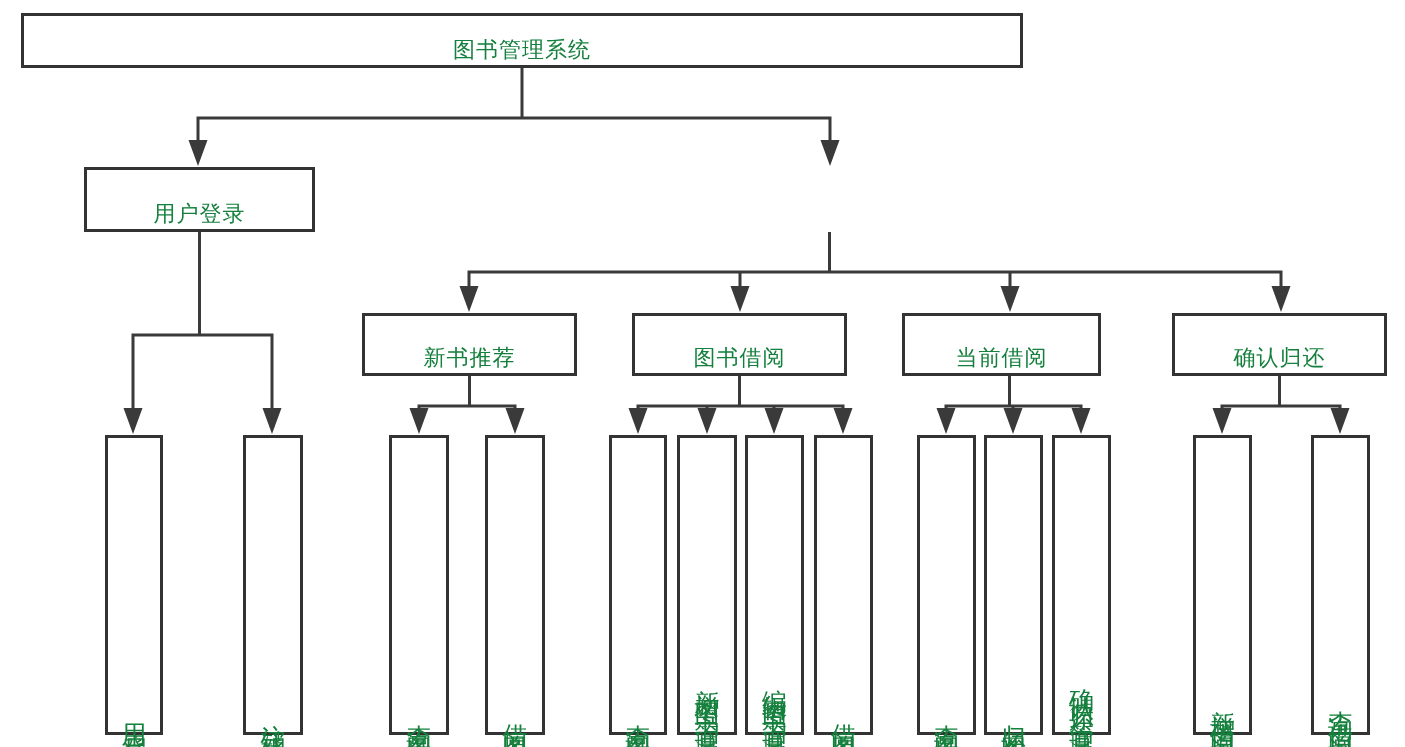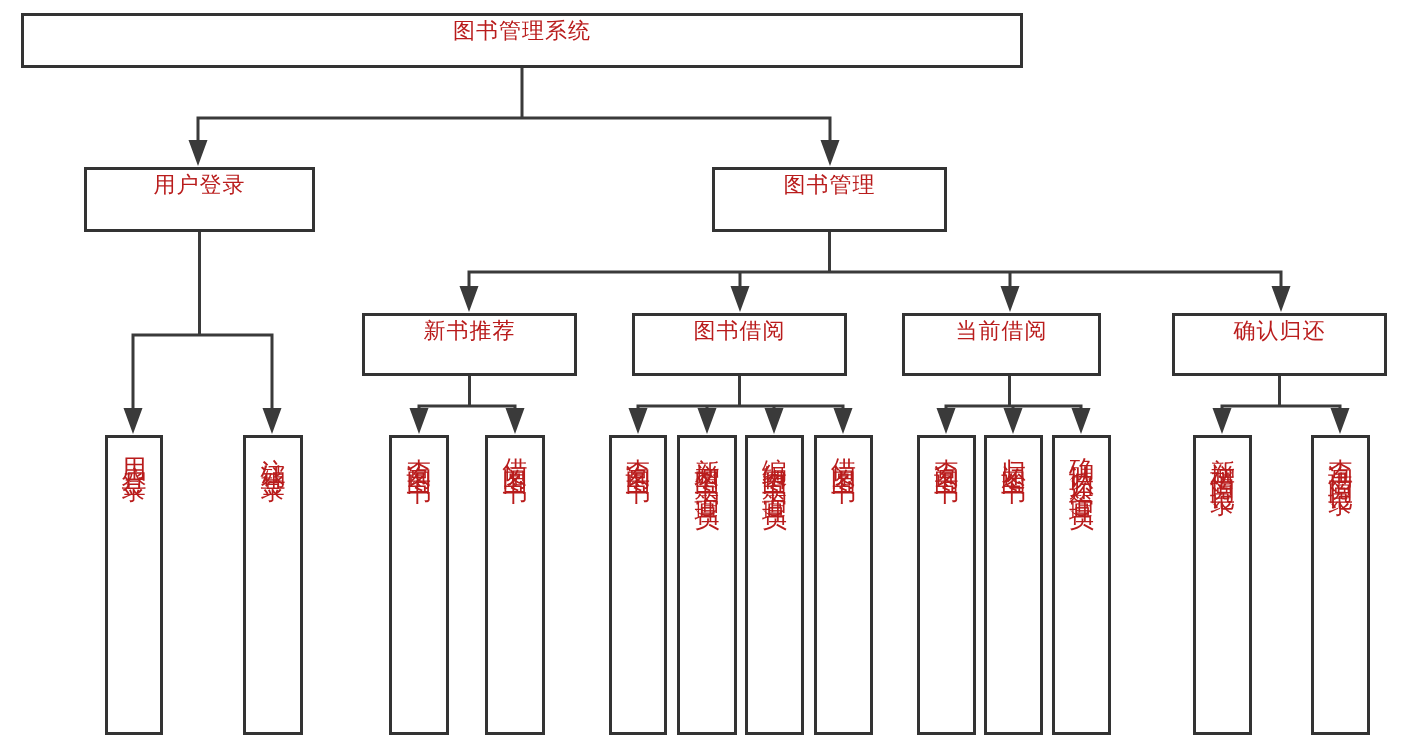--- a/index.html
+++ b/index.html
@@ -23,23 +23,23 @@
     height: 747px;
   }
   .ln { fill: none; stroke: #3a3a3a; stroke-width: 3; }
   .ar { fill: #3a3a3a; stroke: none; }
   .node {
     position: absolute;
     box-sizing: border-box;
     background: #ffffff;
     border: 3px solid #333333;
     display: flex;
-    align-items: flex-start;
+    align-items: flex-end;
     justify-content: center;
-    color: #b91c1c;
+    color: #15803d;
   }
   .hlabel {
     font-size: 22px;
     letter-spacing: 1px;
     white-space: nowrap;
   }
   .vtext {
     writing-mode: vertical-rl;
     text-orientation: mixed;
     font-size: 25px;
@@ -93,23 +93,20 @@
     </g>
   </svg>
 
   <div class="node" style="left:21px; top:13px; width:1002px; height:55px;">
     <span class="hlabel">图书管理系统</span>
   </div>
 
   <div class="node" style="left:84px; top:167px; width:231px; height:65px;">
     <span class="hlabel">用户登录</span>
   </div>
-  <div class="node" style="left:712px; top:167px; width:235px; height:65px;">
-    <span class="hlabel">图书管理</span>
-  </div>
 
   <div class="node" style="left:632px; top:313px; width:215px; height:63px;">
     <span class="hlabel">图书借阅</span>
   </div>
   <div class="node" style="left:362px; top:313px; width:215px; height:63px;">
     <span class="hlabel">新书推荐</span>
   </div>
   <div class="node" style="left:902px; top:313px; width:199px; height:63px;">
     <span class="hlabel">当前借阅</span>
   </div>

